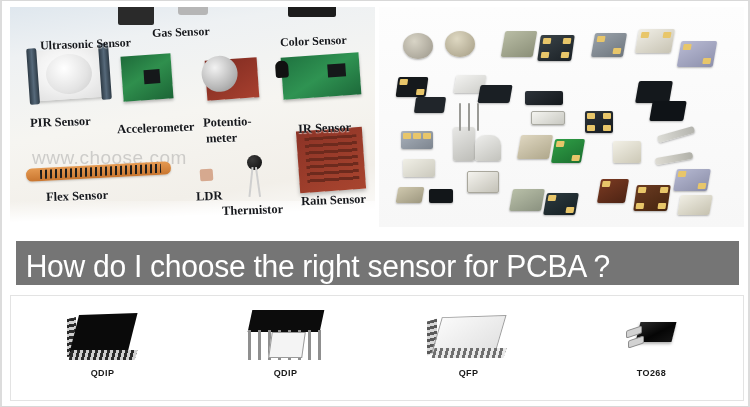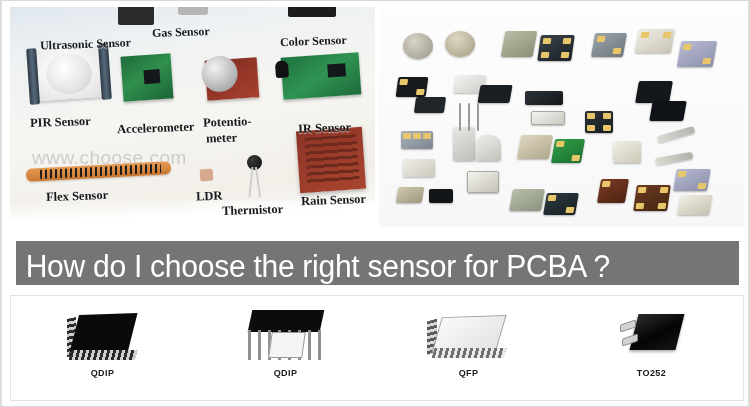--- a/index.html
+++ b/index.html
@@ -349,27 +349,27 @@
 
     <div class="pkg">
       <div class="pkg-art">
         <div class="qfp-leadsl"></div>
         <div class="qfp-body"></div>
         <div class="qfp-leadsb"></div>
       </div>
       <div class="pkg-label">QFP</div>
     </div>
 
-    <div class="pkg to252">
+
+
+    <div class="pkg to268">
       <div class="pkg-art">
         <div class="to-body"></div>
         <div class="to-tabs">
           <i class="to-tab" style="left:0;top:0;"></i>
-          <i class="to-tab" style="left:2px;top:14px;"></i>
-        </div>
-      </div>
-      <div class="pkg-label">TO252</div>
-    </div>
-
-
+          <i class="to-tab" style="left:2px;top:10px;"></i>
+        </div>
+      </div>
+      <div class="pkg-label">TO268</div>
+    </div>
 
   </div>
 </div>
 
 </body></html>

